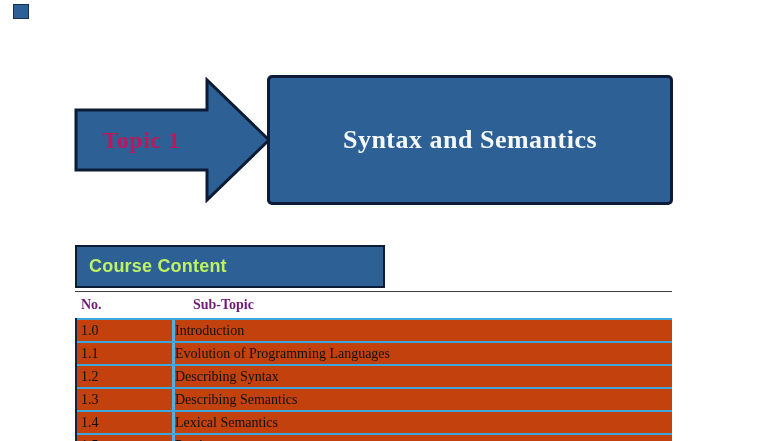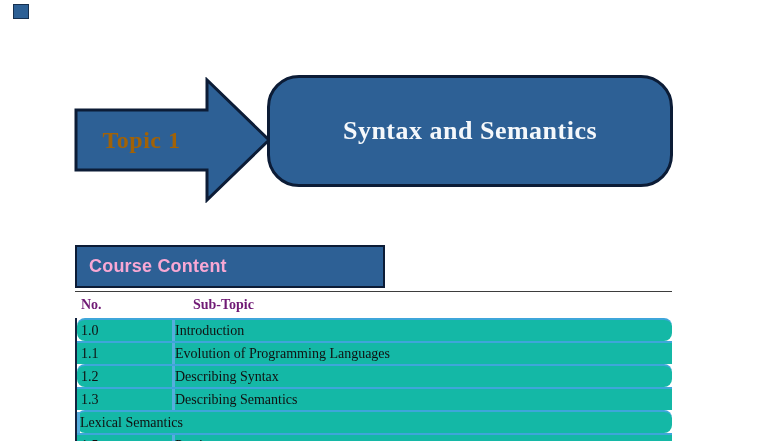--- a/index.html
+++ b/index.html
@@ -16,71 +16,71 @@
     left: 13px; top: 4px; width: 16px; height: 15px;
     background: #2d6095; border: 1px solid #16304f;
     box-sizing: border-box;
   }
 
   
   .arrow-svg { left: 74px; top: 77px; }
   .topic-label {
     left: 76px; top: 110px; width: 131px; height: 60px;
     display: flex; align-items: center; justify-content: center;
-    color: #a16207; font-weight: bold; font-size: 24px;
+    color: #be185d; font-weight: bold; font-size: 24px;
     letter-spacing: 0.5px;
   }
 
   .title-box {
-    left: 267px; top: 75px; width: 406px; height: 112px;
+    left: 267px; top: 75px; width: 406px; height: 130px;
     background: #2d6095;
     border: 3px solid #0c1c36;
-    border-radius: 32px;
+    border-radius: 5px;
     box-sizing: border-box;
     display: flex; align-items: center; justify-content: center;
   }
   .title-box .title-text {
     color: #f5f8fb; font-weight: bold; font-size: 26px;
     letter-spacing: 0.5px;
   }
 
   
   .course-bar {
     left: 75px; top: 245px; width: 310px; height: 43px;
     background: #2d6095;
     border: 2px solid #0c1c36;
     box-sizing: border-box;
     display: flex; align-items: center;
   }
   .course-bar .course-text {
     font-family: "Liberation Sans", sans-serif;
-    color: #f9a8d4; font-weight: bold; font-size: 18px;
+    color: #bef264; font-weight: bold; font-size: 18px;
     padding-left: 12px; letter-spacing: 0.2px;
   }
 
   
   .content-table {
     left: 75px; top: 291px; width: 597px;
     border-top: 1px solid #3d3d3d;
     font-size: 14px; color: #111111;
   }
   .thead-row {
     display: flex; height: 26px; align-items: center;
     font-weight: bold; color: #701a75;
   }
   .thead-row .th-no { width: 97px; padding-left: 6px; box-sizing: border-box; }
   .thead-row .th-sub { flex: 1; padding-left: 8px; margin-left: 13px; }
 
   .tbody { border-left: 2px solid #13233f; }
   .trow {
     display: flex; height: 21px; line-height: 21px;
     border-top: 2px solid #3ea6da;
-    background: #14b8a6;
+    background: #c2410c;
   }
-  .trow.alt { background: #14b8a6; border-radius: 8px; }
+  .trow.alt { background: #c2410c; }
   .trow .td-no {
     width: 95px; padding-left: 4px; box-sizing: border-box;
     overflow: hidden; white-space: nowrap;
   }
   .trow .td-div { width: 3px; background: #55aede; }
   .trow .td-sub {
     flex: 1; padding-left: 0;
     overflow: hidden; white-space: nowrap;
   }
 </style>
@@ -122,20 +122,21 @@
     <div class="td-no">1.2</div>
     <div class="td-div"></div>
     <div class="td-sub">Describing Syntax</div>
   </div>
       <div class="trow">
     <div class="td-no">1.3</div>
     <div class="td-div"></div>
     <div class="td-sub">Describing Semantics</div>
   </div>
       <div class="trow alt">
+    <div class="td-no">1.4</div>
     <div class="td-div"></div>
     <div class="td-sub">Lexical Semantics</div>
   </div>
       <div class="trow">
     <div class="td-no">1.5</div>
     <div class="td-div"></div>
     <div class="td-sub">Parsing</div>
   </div>
     </div>
 </div>

